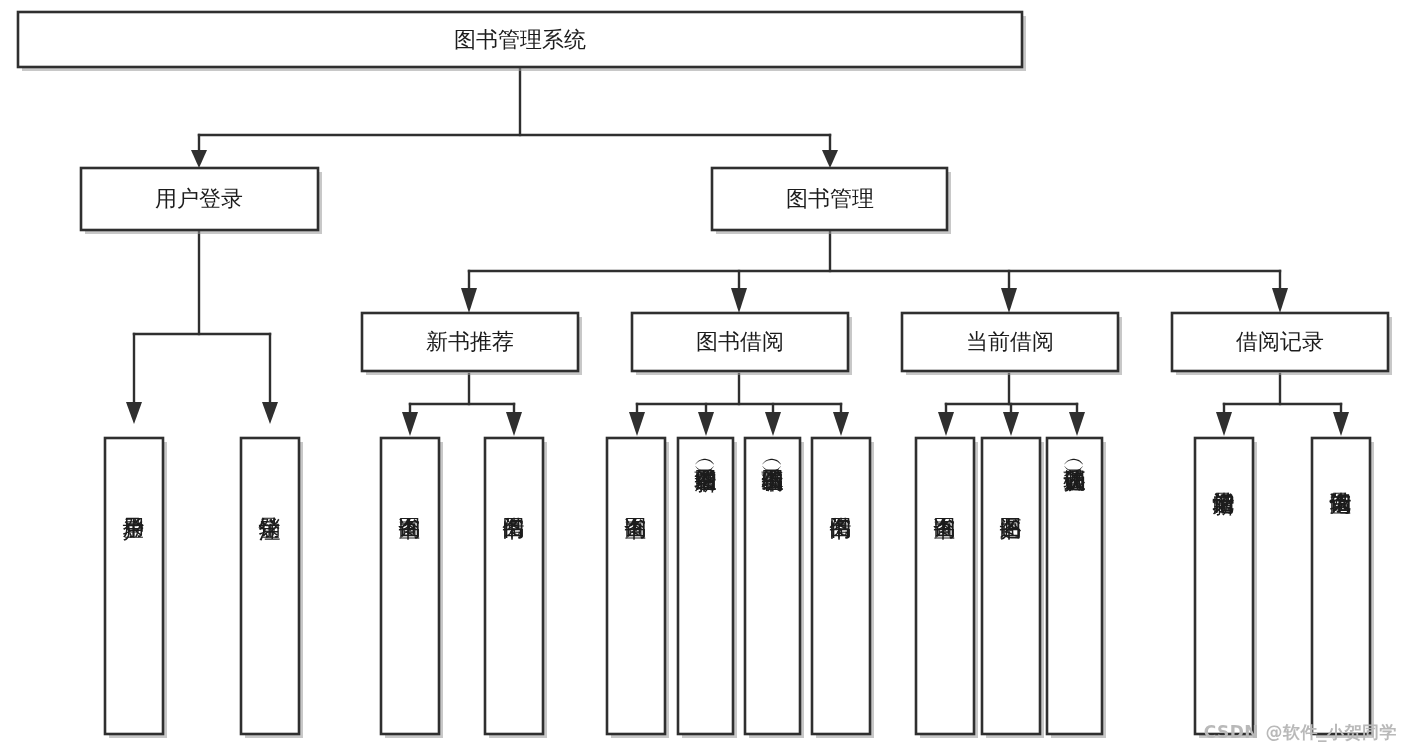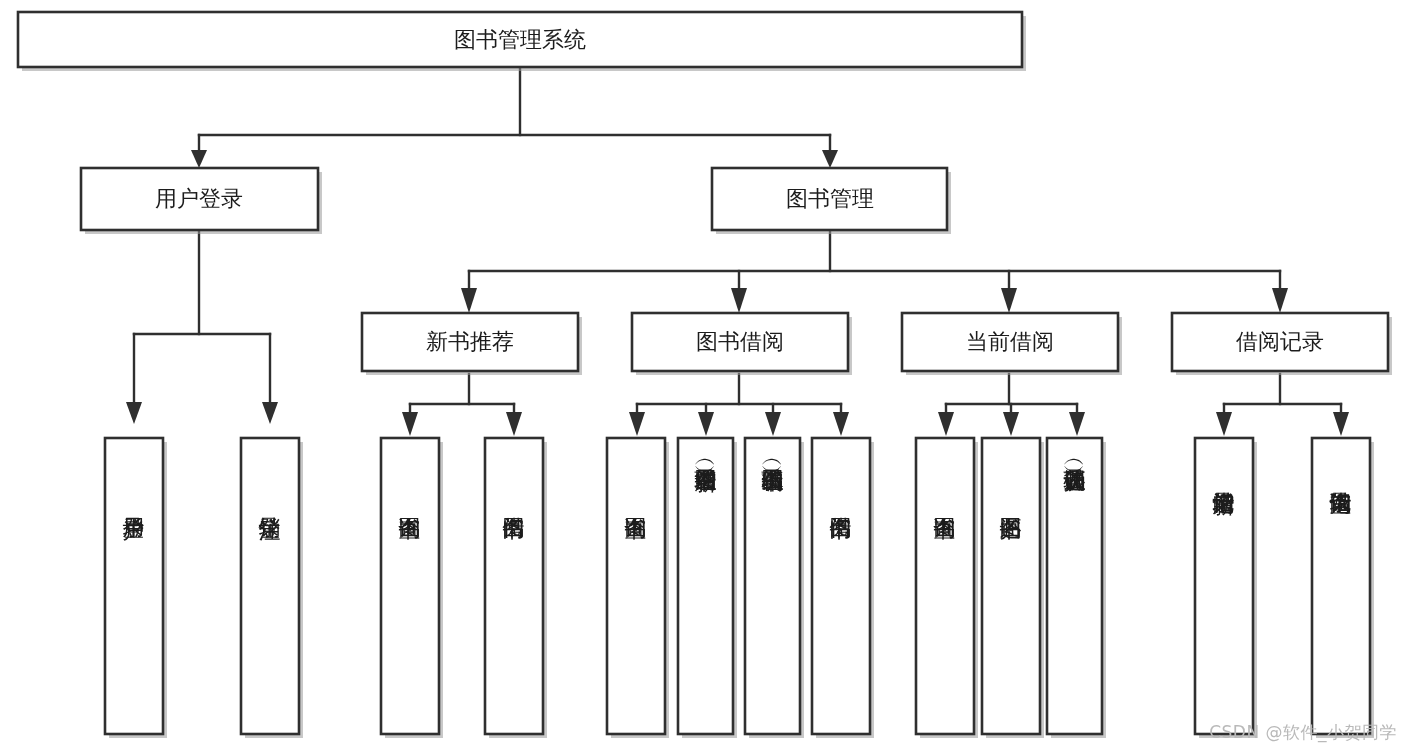--- a/index.html
+++ b/index.html
@@ -56,20 +56,21 @@
   }
   .watermark {
     position: absolute;
     right: 8px;
     bottom: 3px;
     font-family: "DejaVu Sans", "Liberation Sans", sans-serif;
     font-size: 17px;
     color: #b9b9b9;
     white-space: nowrap;
     letter-spacing: 0.5px;
+    font-weight: bold;
   }
 </style>
 </head>
 <body>
 
 <svg id="diagram" viewBox="0 0 1405 747" xmlns="http://www.w3.org/2000/svg">
 
   <g>
 
     <g>

